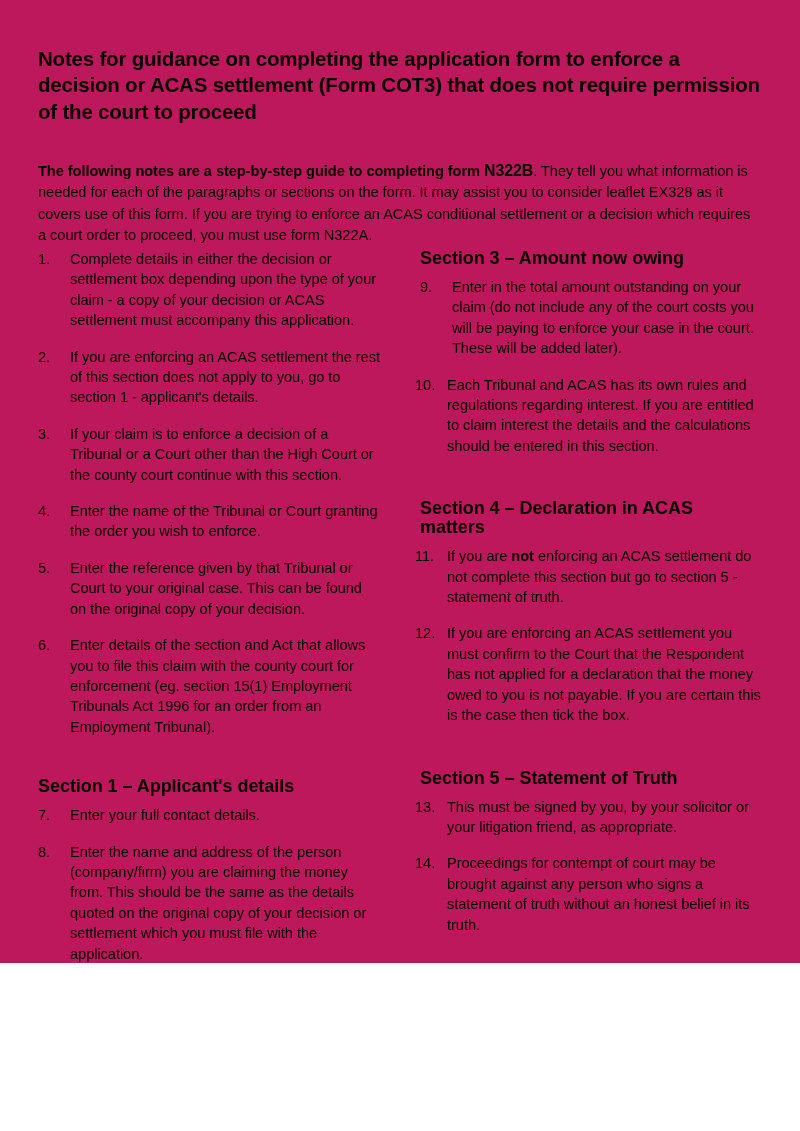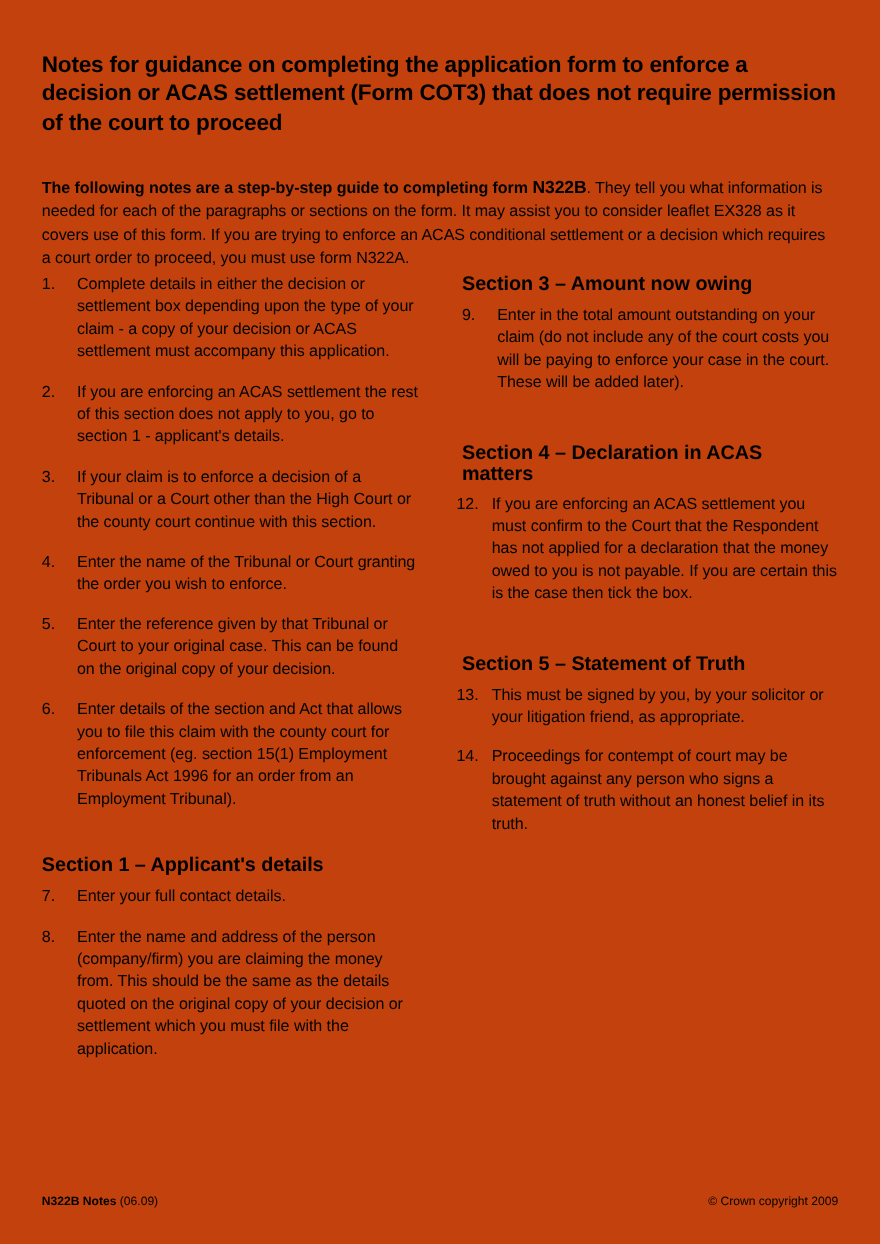--- a/index.html
+++ b/index.html
@@ -10,24 +10,24 @@
   body {
     width: 800px;
     height: 1131px;
     font-family: "Liberation Sans", sans-serif;
     color: #000000;
     -webkit-font-smoothing: antialiased;
   }
   .page {
     position: relative;
     width: 800px;
-    height: 1131px;
+    height: 963px;
     box-sizing: border-box;
     padding: 0;
-    background: #c2410c;
+    background: #be185d;
     overflow: hidden;
   }
 
   
   .doc-title {
     position: absolute;
     left: 38px;
     top: 32px;
     width: 722px;
     font-size: 20.5px;
@@ -193,23 +193,31 @@
 
     <div class="col">
 
       <h2 class="section-head">Section 3 – Amount now owing</h2>
 
       <div class="note">
         <span class="num">9.</span>
         <span class="body">Enter in the total amount outstanding on your claim (do not include any of the court costs you will be paying to enforce your case in the court. These will be added later).</span>
       </div>
 
+      <div class="note">
+        <span class="num wide">10.</span>
+        <span class="body">Each Tribunal and ACAS has its own rules and regulations regarding interest. If you are entitled to claim interest the details and the calculations should be entered in this section.</span>
+      </div>
 
       <h2 class="section-head spaced">Section 4 – Declaration in ACAS matters</h2>
 
+      <div class="note">
+        <span class="num wide">11.</span>
+        <span class="body"><span>If you are </span><b>not</b><span> enforcing an ACAS settlement do not complete this section but go to section 5 - statement of truth.</span></span>
+      </div>
 
       <div class="note">
         <span class="num wide">12.</span>
         <span class="body">If you are enforcing an ACAS settlement you must confirm to the Court that the Respondent has not applied for a declaration that the money owed to you is not payable. If you are certain this is the case then tick the box.</span>
       </div>
 
       <h2 class="section-head spaced">Section 5 – Statement of Truth</h2>
 
       <div class="note">
         <span class="num wide">13.</span>

